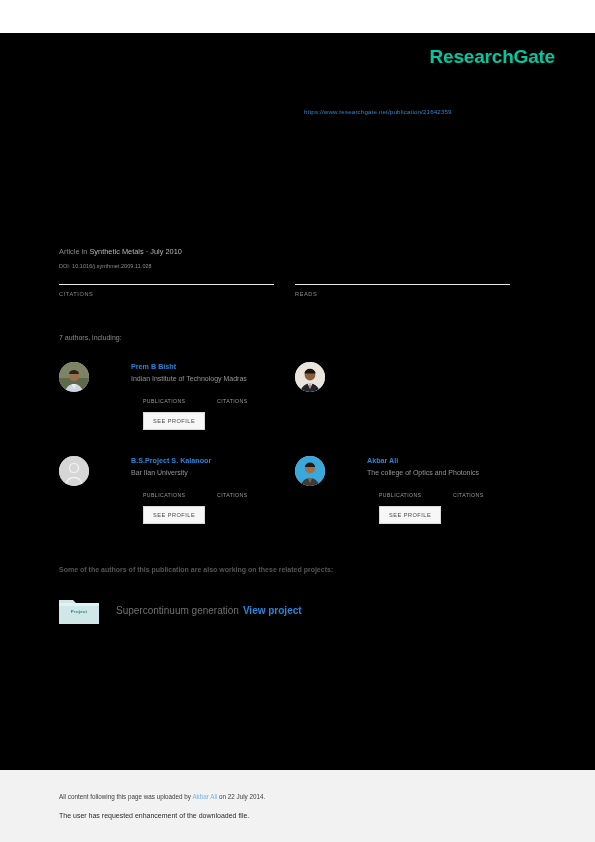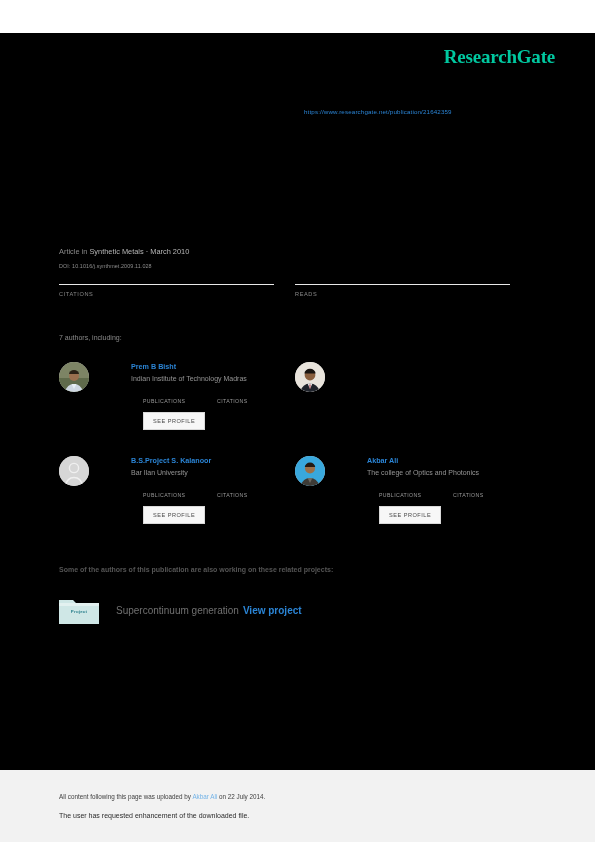--- a/index.html
+++ b/index.html
@@ -42,21 +42,21 @@
     width: 595px;
     height: 72px;
     background: #f2f2f2;
   }
 
   
   .rg-logo {
     position: absolute;
     right: 40px;
     top: 46px;
-    font-family: Liberation Serif, serif;
+    font-family: Liberation Sans, sans-serif;
     font-size: 19px;
     font-weight: 700;
     color: #00c8a0;
     letter-spacing: -0.2px;
     white-space: nowrap;
   }
 
   
   .pub-url {
     position: absolute;
@@ -291,21 +291,21 @@
   <div class="pub-url">https://www.researchgate.net/publication/21642359</div>
 
   <div class="title-block">
     <div class="art-title"></div>
     <div class="art-sub"></div>
   </div>
 
   <div class="meta-line">
     <span class="m-label">Article</span>
     <span class="m-italic">in</span>
-    <span class="m-journal">Synthetic Metals · March 2010</span>
+    <span class="m-journal">Synthetic Metals · July 2010</span>
   </div>
   <div class="doi-line">DOI: 10.1016/j.synthmet.2009.11.028</div>
 
   <div class="stat stat-citations">
     <div class="stat-num"></div>
     <div class="stat-rule"></div>
     <div class="stat-label">CITATIONS</div>
   </div>
   <div class="stat stat-reads">
     <div class="stat-num"></div>

